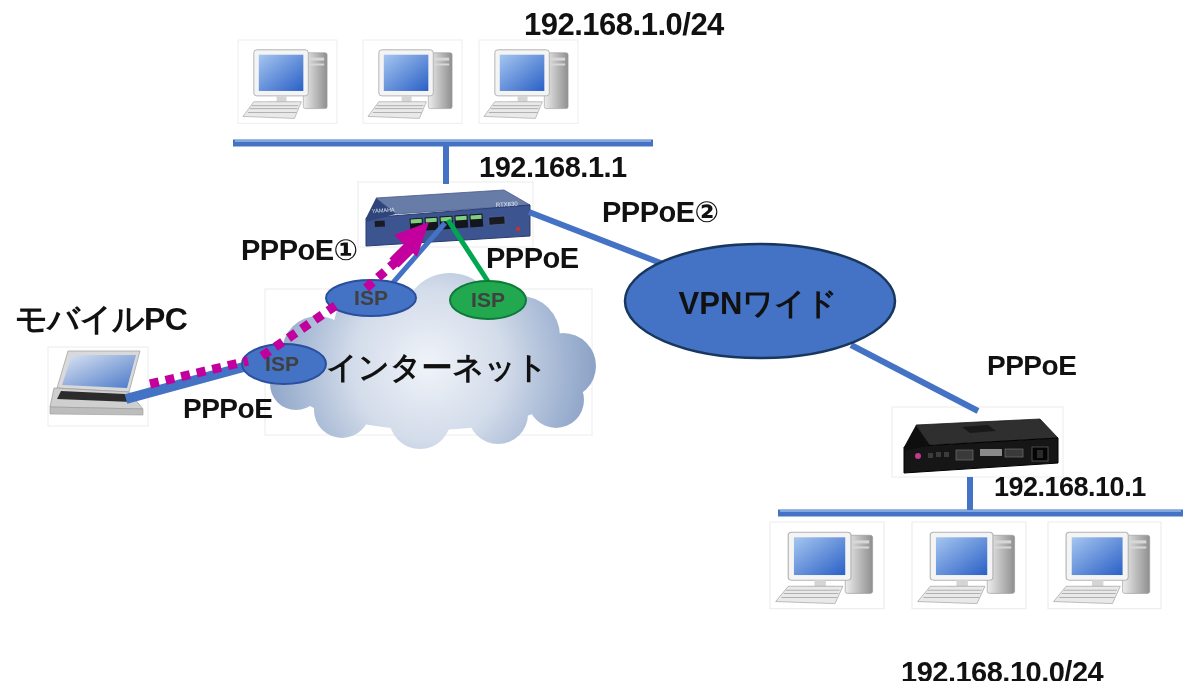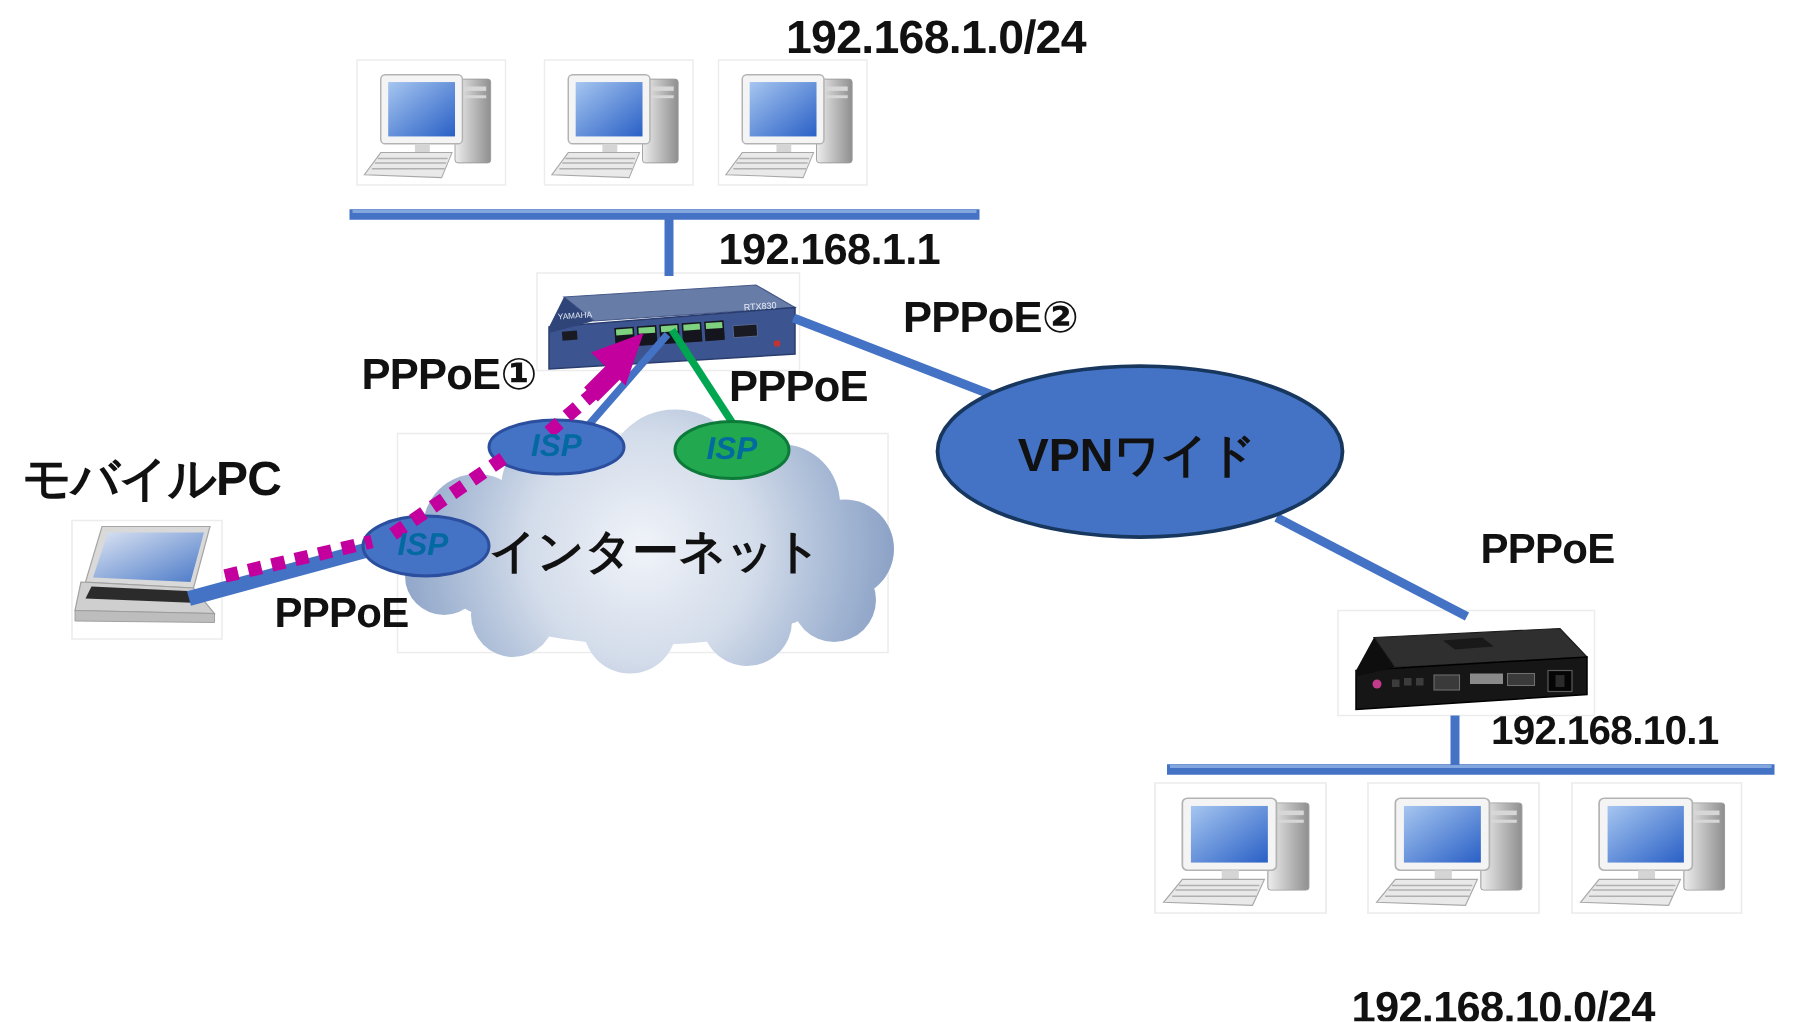--- a/index.html
+++ b/index.html
@@ -8,22 +8,22 @@
     font-family:"Liberation Sans","DejaVu Sans",sans-serif;overflow:hidden;
   }
   .wires{position:absolute;left:0;top:0;z-index:1;}
   .lbl{
     position:absolute;z-index:3;color:#111;font-weight:900;white-space:nowrap;
     letter-spacing:-0.5px;line-height:1.1;
   }
   .lbl.jp{font-weight:800;}
   .lbl.center{transform:translate(-50%,-50%);letter-spacing:0;}
   .oval-lbl{
-    position:absolute;z-index:3;color:#0369a1;font-weight:700;font-size:21px;
-    transform:translate(-50%,-50%);white-space:nowrap;letter-spacing:0;font-style:italic;
+    position:absolute;z-index:3;color:#404040;font-weight:700;font-size:21px;
+    transform:translate(-50%,-50%);white-space:nowrap;letter-spacing:0;
   }
 </style>
 </head>
 <body>
 
 <div class="stage">
 
   <svg class="wires" width="1200" height="681" viewBox="0 0 1200 681">
     <defs>
       <linearGradient id="screenGrad" x1="0" y1="0" x2="1" y2="1">

